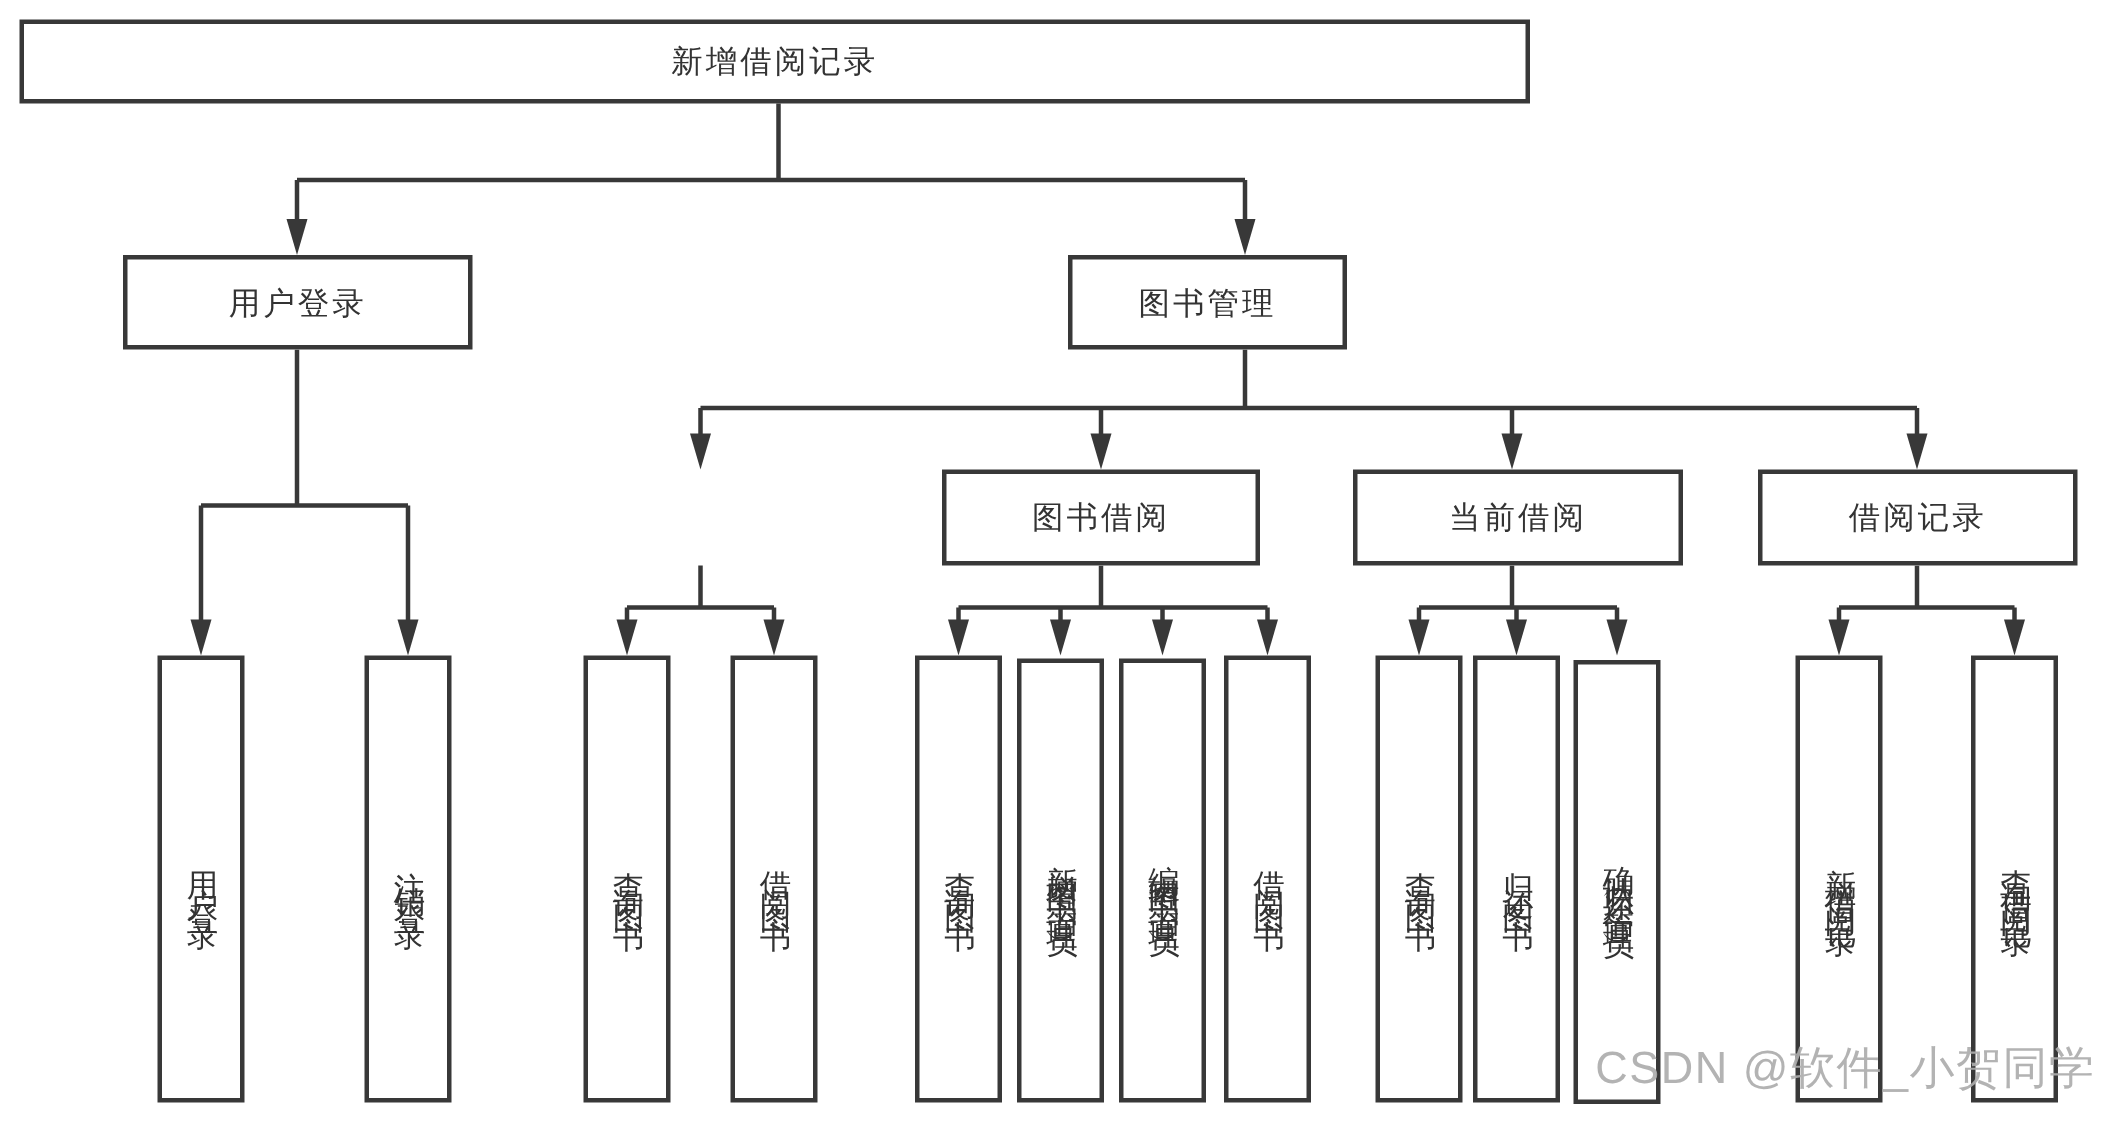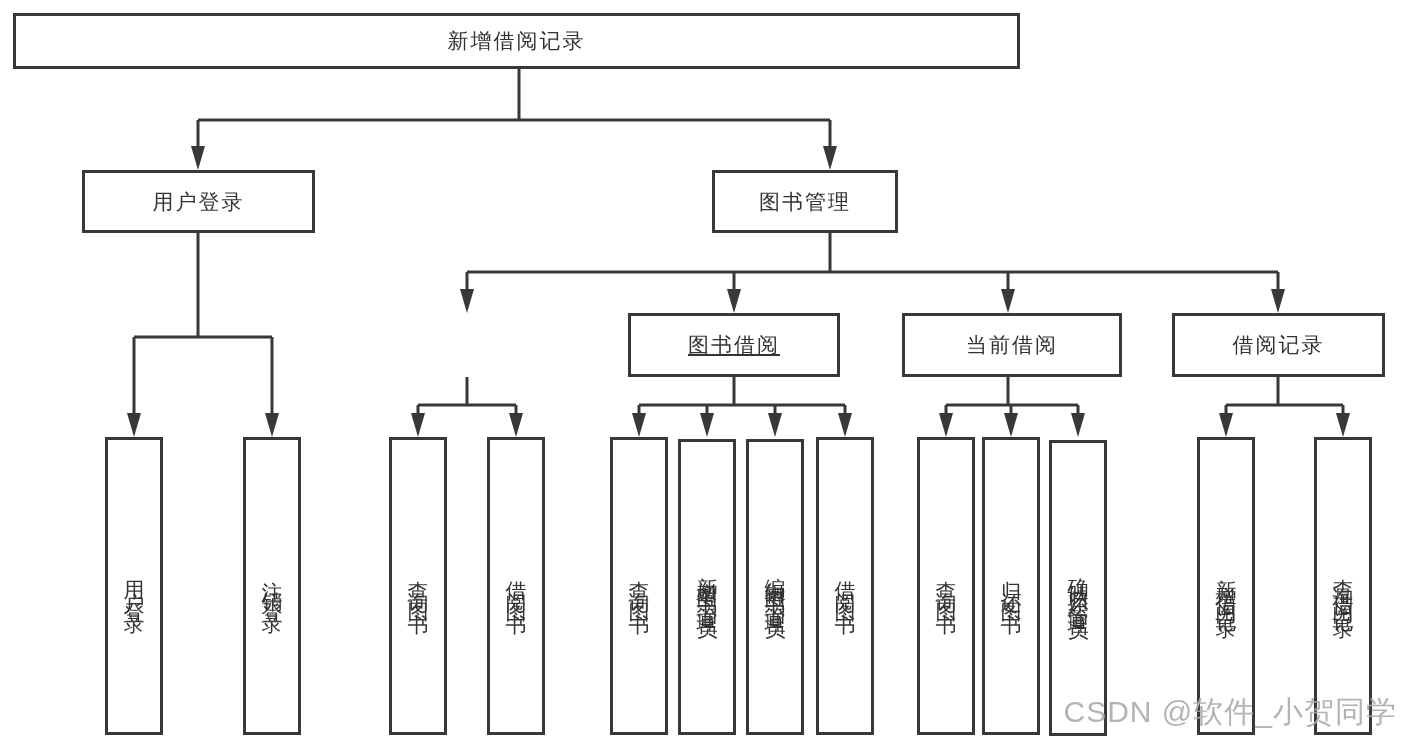--- a/index.html
+++ b/index.html
@@ -98,21 +98,21 @@
       <polygon points="1219,413 1233,413 1226,437"></polygon>
       <polygon points="1336,413 1350,413 1343,437"></polygon>
     </g>
   </svg>
 
   <div class="box" style="left:13px; top:13px; width:1007px; height:56px;">新增借阅记录</div>
 
   <div class="box" style="left:82px; top:170px; width:233px; height:63px;">用户登录</div>
   <div class="box" style="left:712px; top:170px; width:186px; height:63px;">图书管理</div>
 
-  <div class="box" style="left:628px; top:313px; width:212px; height:64px;text-decoration:underline;">图书借阅</div>
+  <div class="box" style="left:628px; top:313px; width:212px; height:64px;">图书借阅</div>
   <div class="box" style="left:902px; top:313px; width:220px; height:64px;">当前借阅</div>
   <div class="box" style="left:1172px; top:313px; width:213px; height:64px;">借阅记录</div>
 
   <div class="box leaf" style="left:105px; top:437px; width:58px; height:298px;">用户登录</div>
   <div class="box leaf" style="left:243px; top:437px; width:58px; height:298px;">注销登录</div>
 
   <div class="box leaf" style="left:389px; top:437px; width:58px; height:298px;">查询图书</div>
   <div class="box leaf" style="left:487px; top:437px; width:58px; height:298px;">借阅图书</div>
 
   <div class="box leaf" style="left:610px; top:437px; width:58px; height:298px;">查询图书</div>

